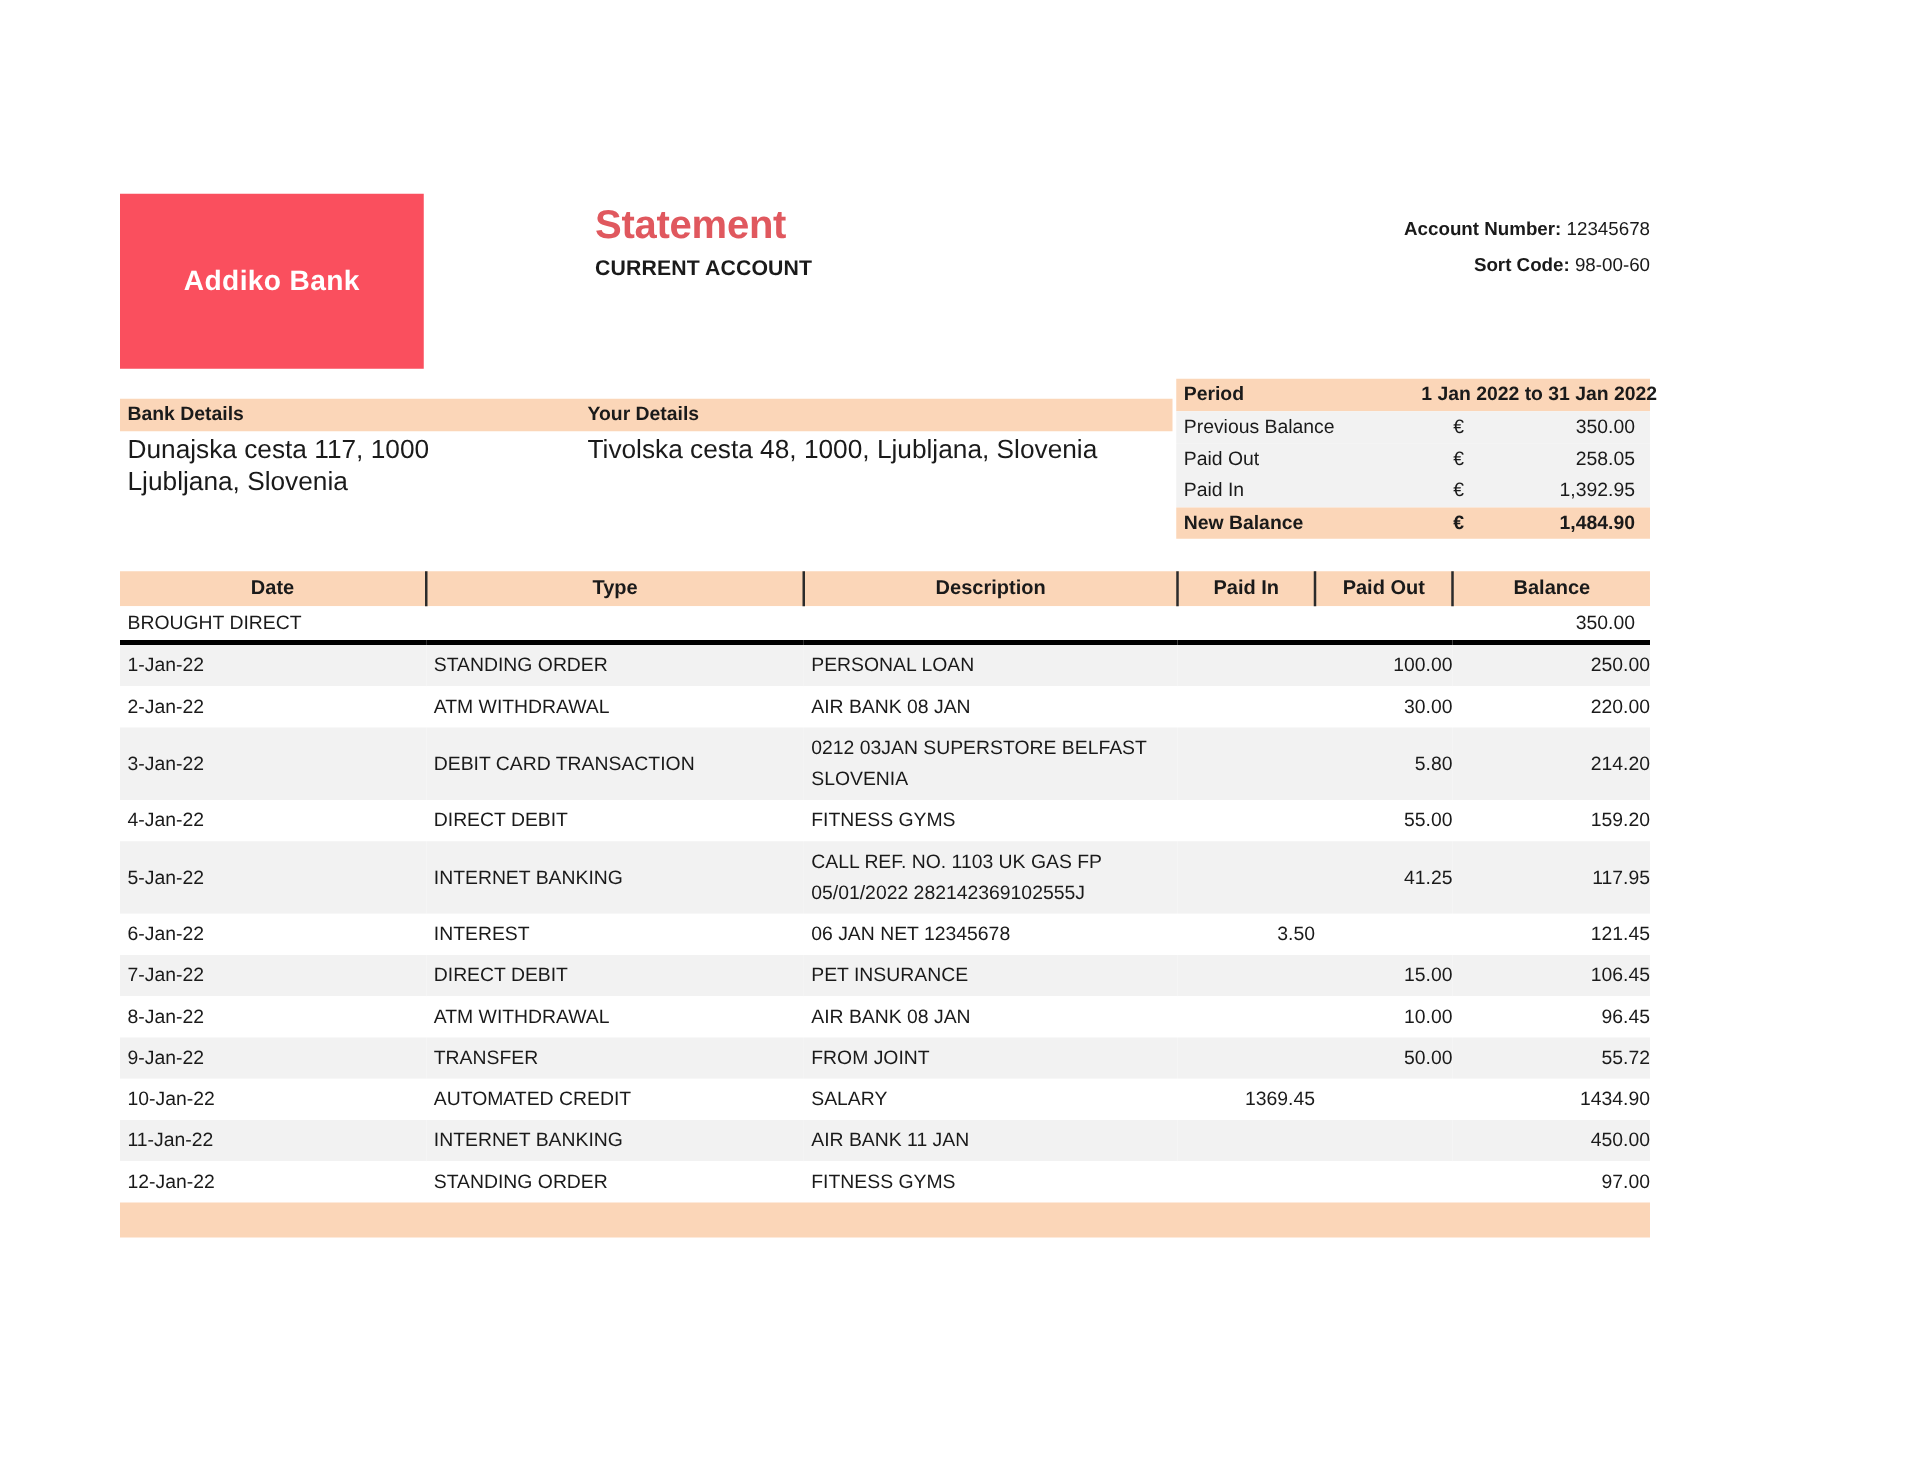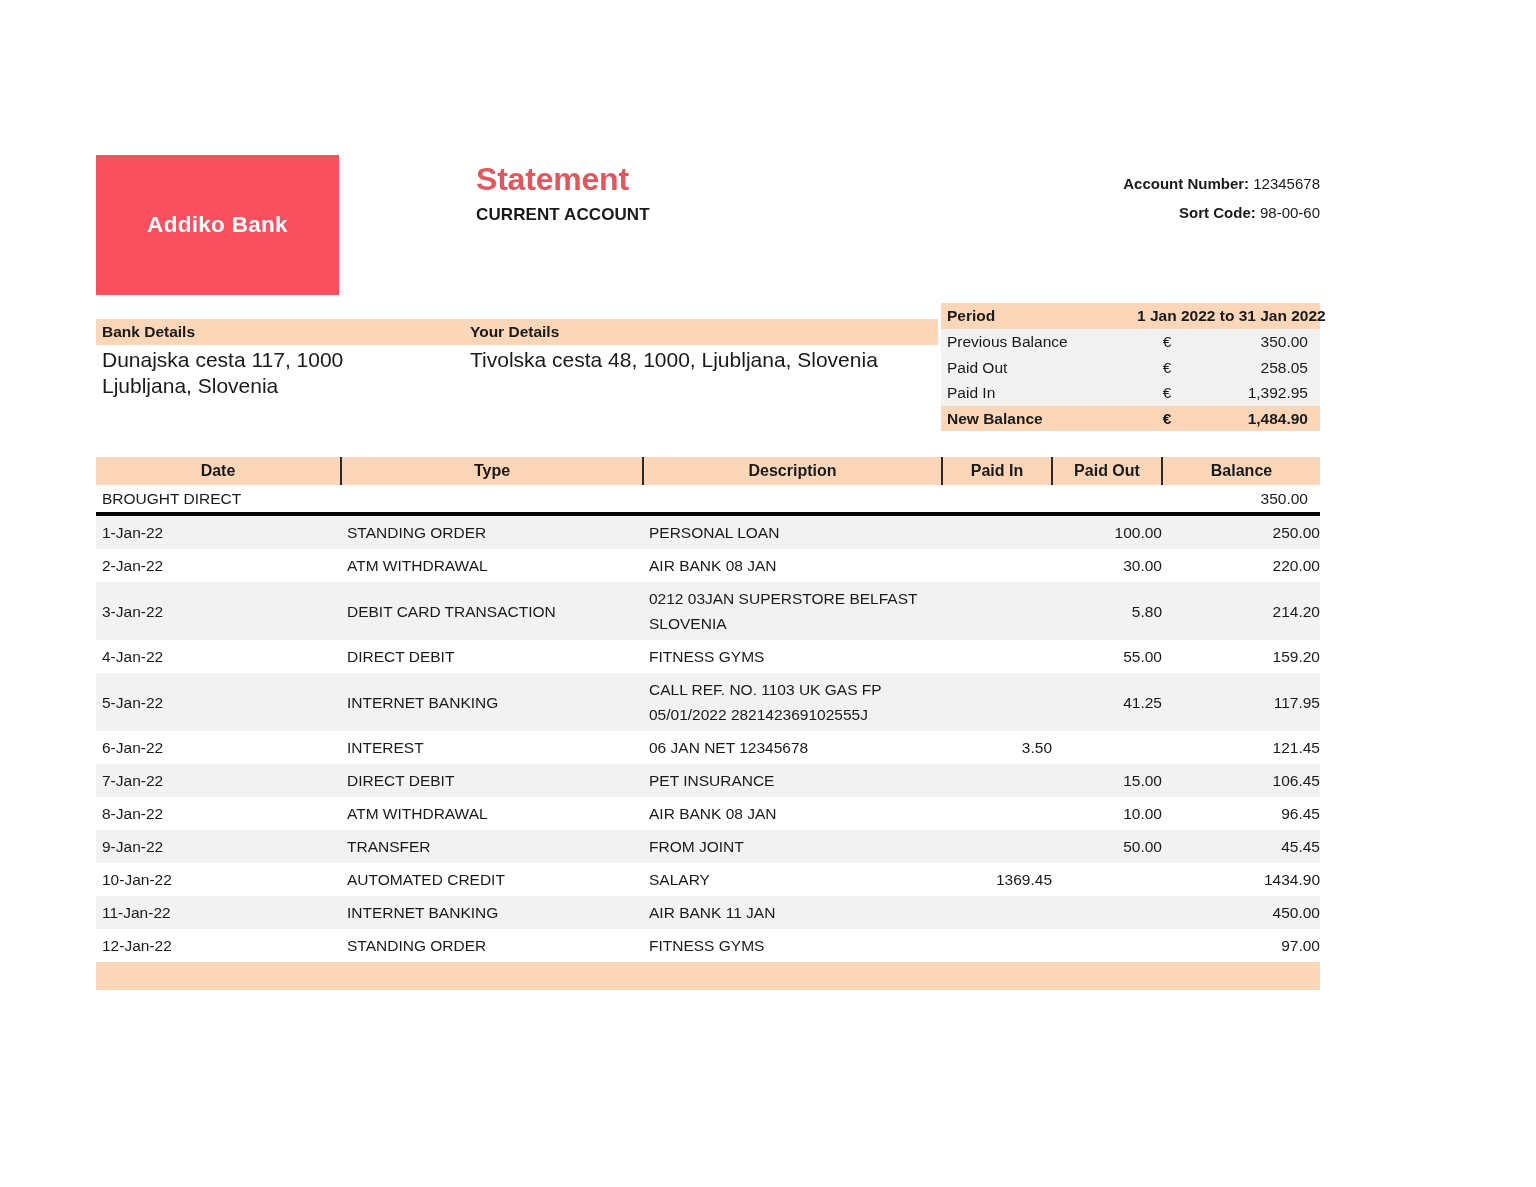--- a/index.html
+++ b/index.html
@@ -399,21 +399,21 @@
             <td class="num"></td>
             <td class="num">10.00</td>
             <td class="num">96.45</td>
           </tr>
           <tr class="odd">
             <td>9-Jan-22</td>
             <td>TRANSFER</td>
             <td class="desc"><span>FROM JOINT</span></td>
             <td class="num"></td>
             <td class="num">50.00</td>
-            <td class="num">45.45</td>
+            <td class="num">55.72</td>
           </tr>
           <tr class="even">
             <td>10-Jan-22</td>
             <td>AUTOMATED CREDIT</td>
             <td class="desc"><span>SALARY</span></td>
             <td class="num">1369.45</td>
             <td class="num"></td>
             <td class="num">1434.90</td>
           </tr>
           <tr class="odd">

